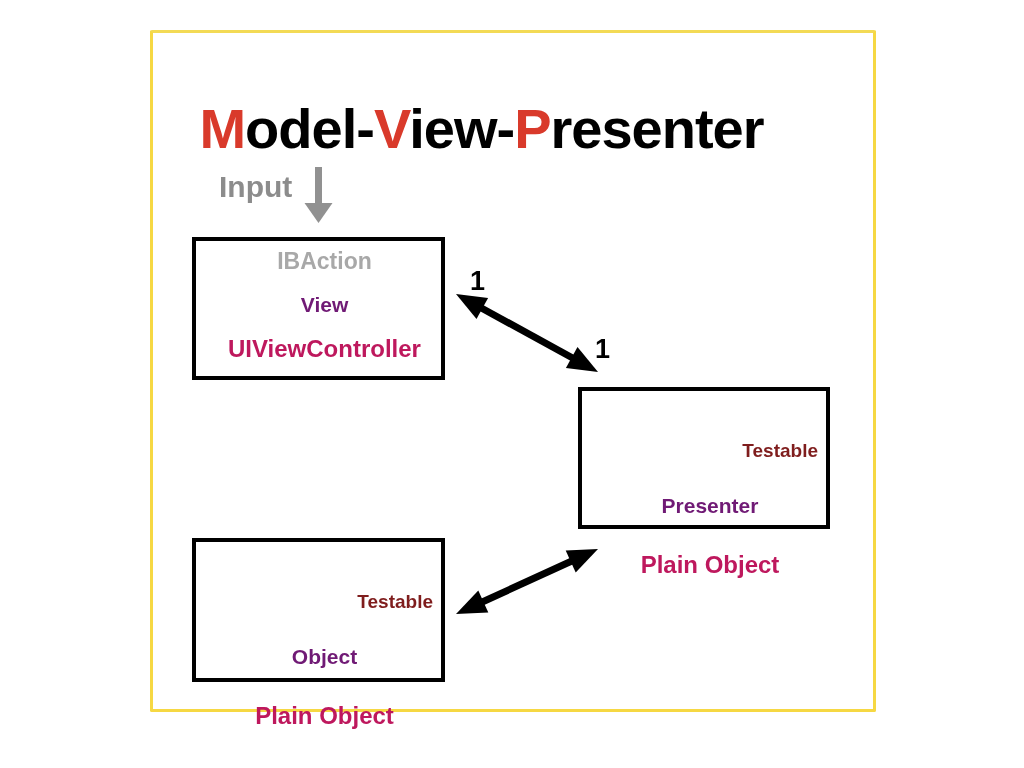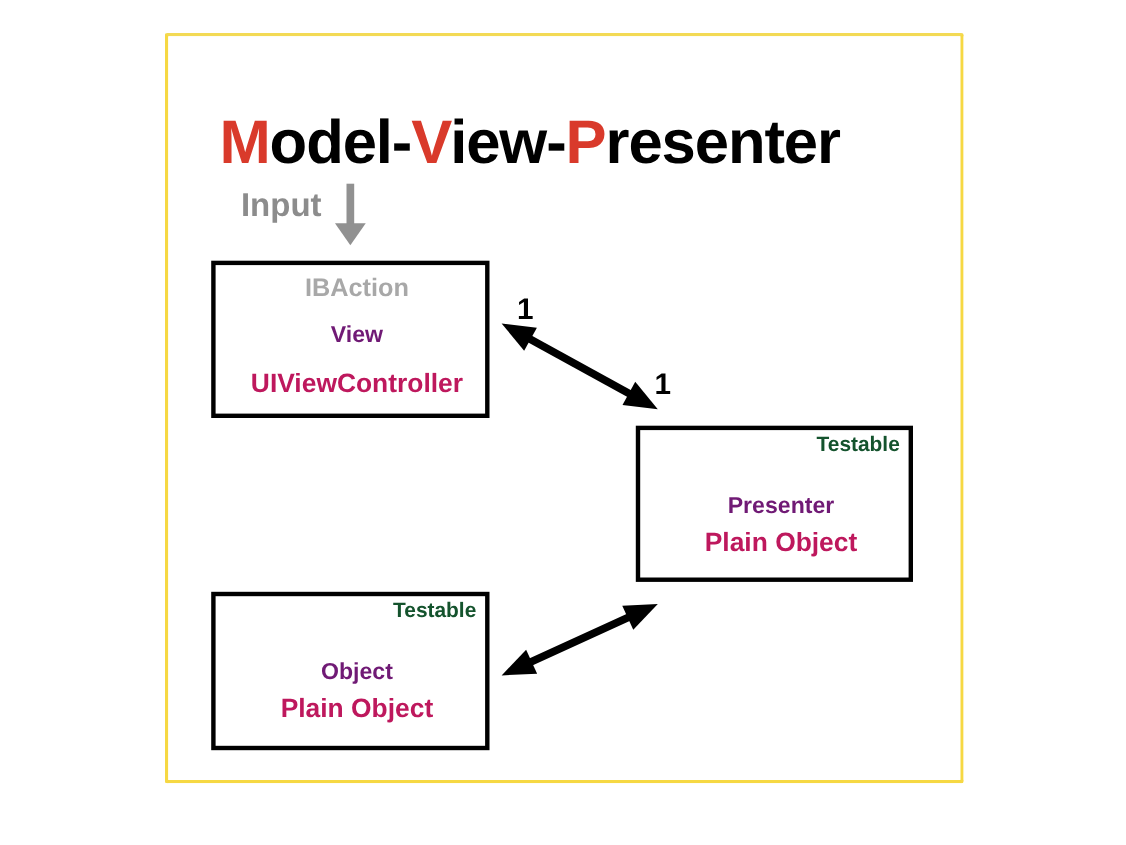--- a/index.html
+++ b/index.html
@@ -40,29 +40,29 @@
     border: 4px solid #000; background: #fff;
     display: flex; flex-direction: column; align-items: center;
     text-align: center;
     padding-left: 12px;
   }
   .box-view  { left: 192px; top: 237px; width: 253px; height: 143px; padding-top: 7px; }
   .box-presenter { left: 578px; top: 387px; width: 252px; height: 142px; }
   .box-model { left: 192px; top: 538px; width: 253px; height: 144px; }
   .top-gray { font-size: 23px; font-weight: bold; color: #A8A8A8; line-height: 26px; }
   .badge {
-    font-size: 19px; font-weight: bold; color: #14532d;
-    line-height: 22px; align-self: flex-end; padding: 3px 8px 0 0;
+    font-size: 19px; font-weight: bold; color: #7f1d1d;
+    line-height: 22px; align-self: flex-end; padding: 3px 8px 0 0; margin-top: 46px;
   }
   .node-name { font-size: 21px; font-weight: bold; color: #701a75; line-height: 34px; }
   .node-sub  { font-size: 24px; font-weight: bold; color: #be185d; line-height: 28px; }
   .box-view .node-name { margin-top: 14px; }
   .box-view .node-sub  { margin-top: 13px; }
   .box-presenter .node-name, .box-model .node-name { margin-top: 27px; text-align: center; }
-  .box-presenter .node-sub,  .box-model .node-sub  { margin-top: 3px; }
+  .box-presenter .node-sub,  .box-model .node-sub  { margin-top: 28px; }
   .mult {
     position: absolute; font-size: 27px; font-weight: bold; color: #000;
     line-height: 1;
   }
   .mult-view-end      { left: 470px; top: 268px; }
   .mult-presenter-end { left: 595px; top: 336px; }
 </style>
 </head>
 <body>
 

